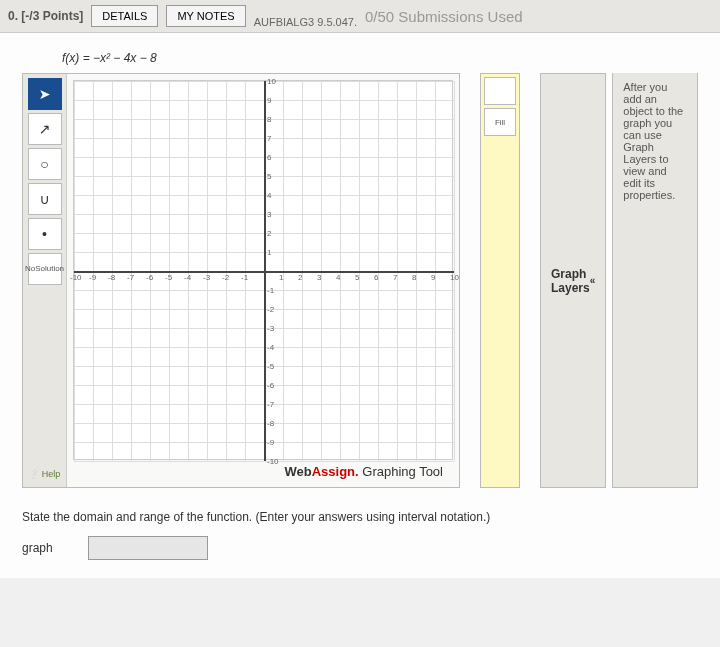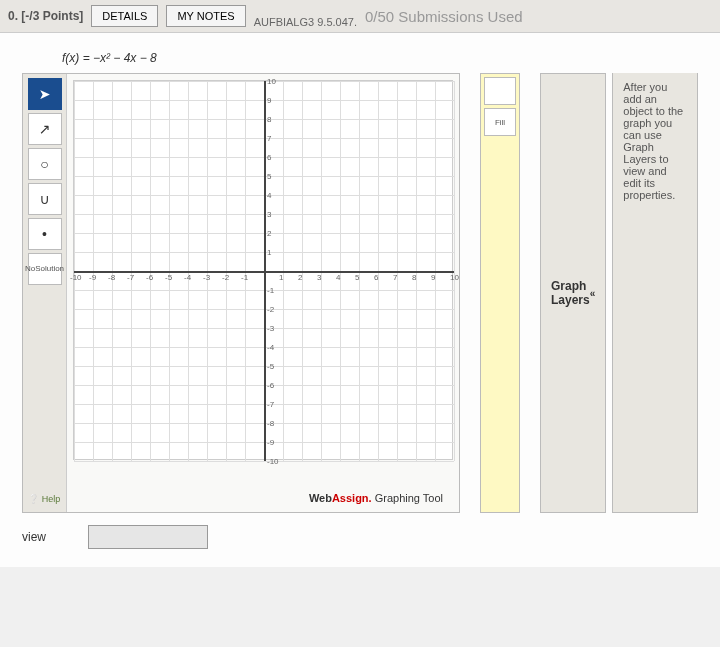--- a/index.html
+++ b/index.html
@@ -18,21 +18,21 @@
 .tool { width: 34px; height: 32px; border: 1px solid #bbb; background: #fff; display: flex; align-items: center; justify-content: center; cursor: pointer; font-size: 14px; }
 .tool.active { background: #1a4d8f; color: #fff; border-color: #1a4d8f; }
 .tool.nosol { height: 32px; font-size: 8px; line-height: 1.1; text-align: center; color: #555; }
 .tool-gap { flex: 1; }
 .help-link { font-size: 9px; color: #5a7a3a; cursor: pointer; margin: 4px 0; display:flex; align-items:center; gap:2px;}
 .canvas-wrap { flex: 1; position: relative; padding: 6px; }
 .grid { position: relative; width: 380px; height: 380px; border: 1px solid #ccc; background: #fff; }
 .gline { position: absolute; background: #ddd; }
 .axis { position: absolute; background: #444; }
 .tick { position: absolute; font-size: 8px; color: #666; }
-.footer-label { text-align: right; font-size: 11px; padding: 4px 10px 2px; color: #333; margin-top: 28px; }
+.footer-label { text-align: right; font-size: 13px; padding: 4px 10px 2px; color: #333; }
 .footer-label b { color: #333; }
 .footer-label .red { color: #c00; font-weight: bold; }
 .sidecol { width: 200px; display: flex; flex-direction: row; gap: 6px; }
 .fillbox { border: 1px solid #bbb; background: #fef9c3; width: 40px; }
 .fillbtn { width: 32px; height: 28px; border: 1px solid #bbb; margin: 3px auto; display: block; background: #fff; font-size: 8px; color:#555; cursor:pointer; text-align:center; }
 .layers-head { background: #e8e6e0; border: 1px solid #bbb; padding: 8px 10px; font-weight: bold; display: flex; justify-content: space-between; align-items: center; }
 .layers-body { background: #e8e6e0; border: 1px solid #bbb; border-top: none; padding: 8px 10px; font-size: 11px; color: #555; }
 .collapse { cursor: pointer; font-size: 10px; }
 .question2 { margin-top: 22px; }
 .fieldrow { display: flex; align-items: center; gap: 12px; margin-top: 12px; }
@@ -177,18 +177,19 @@
 
     <div class="sidecol">
       <div class="layers-head">
         <span>Graph Layers</span>
         <span class="collapse">«</span>
       </div>
       <div class="layers-body">After you add an object to the graph you can use Graph Layers to view and edit its properties.</div>
     </div>
   </div>
 
+  <div class="question2">State the domain and range of the function. (Enter your answers using interval notation.)</div>
   <div class="fieldrow">
-    <span class="fieldlabel">view</span>
+    <span class="fieldlabel">graph</span>
     <input class="answerbox" style="">
   </div>
 
 </div>
 
 </body></html>

